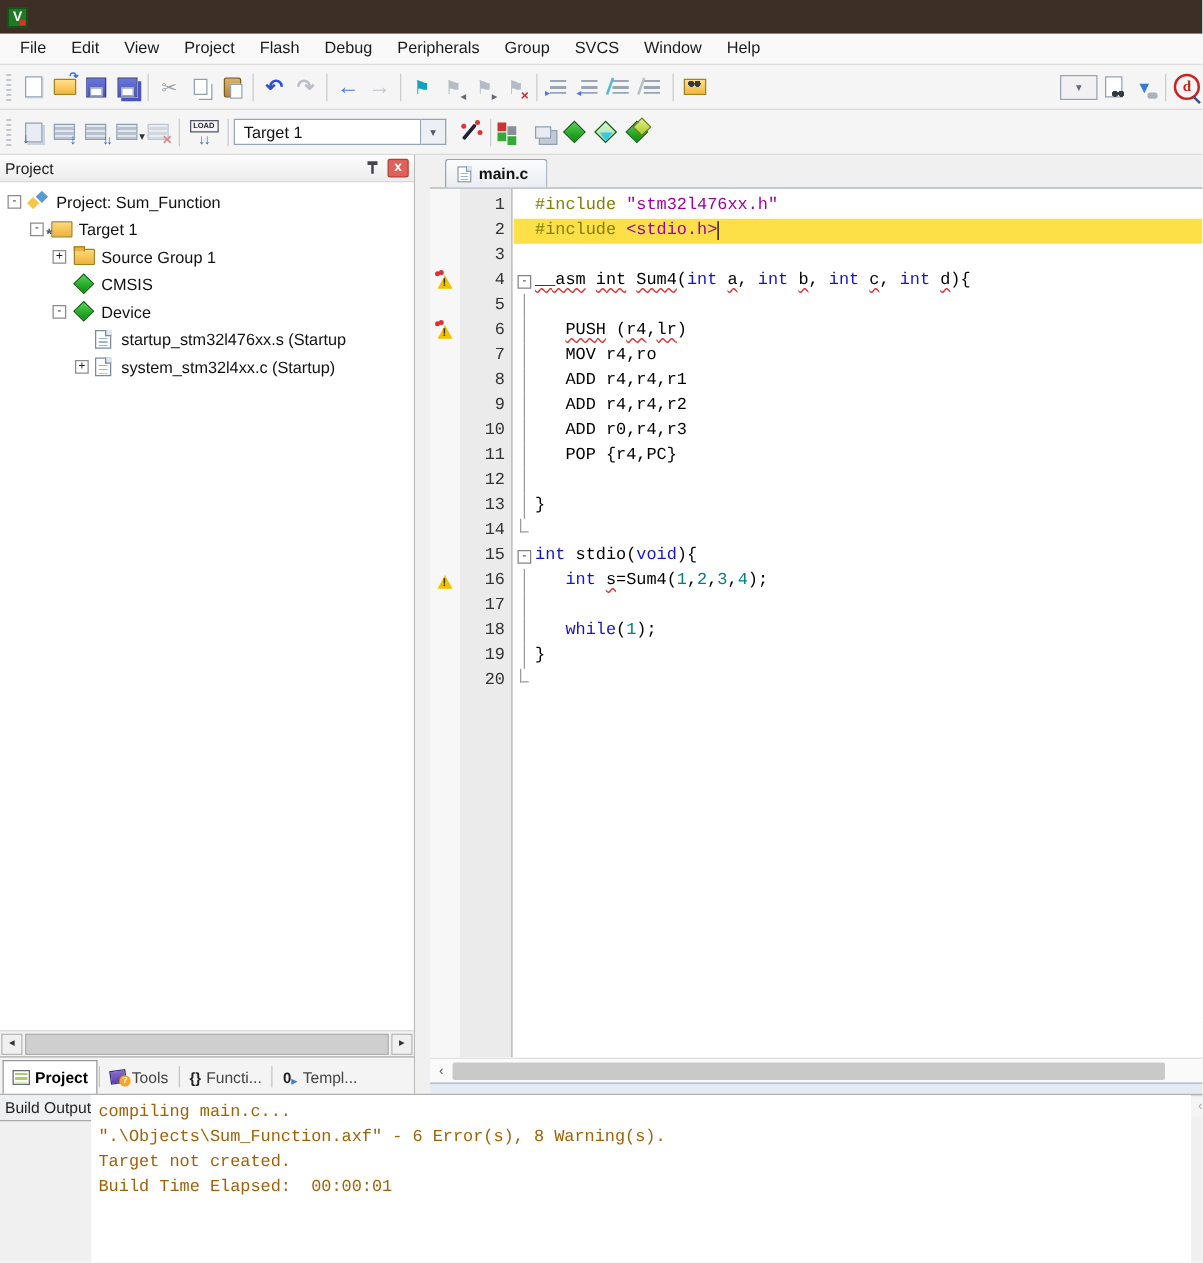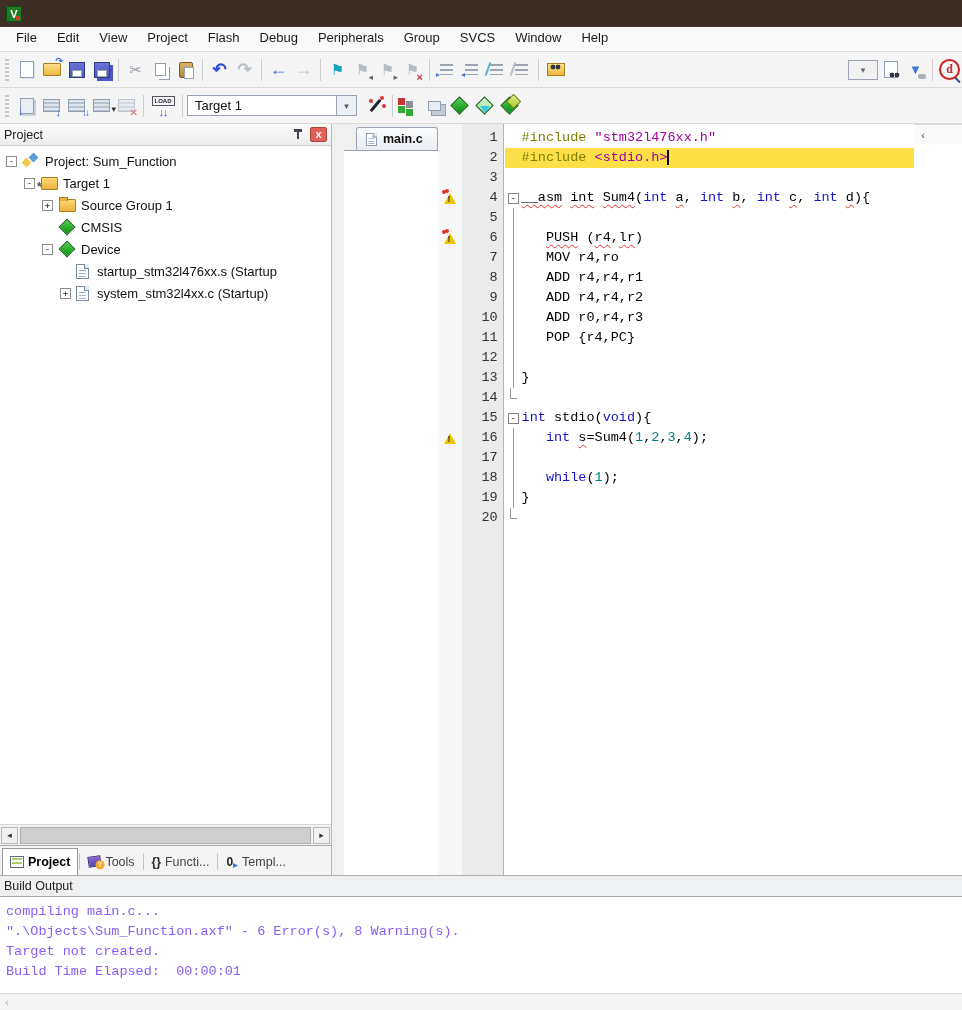--- a/index.html
+++ b/index.html
@@ -127,21 +127,21 @@
   .b-project{width:14px;height:12px;border:1px solid #667;background:#fff;position:relative}
   .b-project::before{content:"";position:absolute;inset:1px;background:repeating-linear-gradient(to bottom,#a8cf6a 0 2px,#fff 2px 4px)}
   .b-books{width:13px;height:11px;background:linear-gradient(#8a6ad0,#5b3fa8);border:1px solid #3a2a78;transform:rotate(-8deg);position:relative}
   .b-books::after{content:"?";position:absolute;right:-4px;bottom:-4px;width:9px;height:9px;background:#f5a623;border-radius:50%;font:bold 7px/9px "Liberation Sans",sans-serif;color:#fff;text-align:center;transform:rotate(8deg)}
   .b-functions::before{content:"{}";font:bold 12px "Liberation Sans",sans-serif;color:#222}
   .b-templates{position:relative}
   .b-templates::before{content:"0";font:bold 12px "Liberation Sans",sans-serif;color:#222}
   .b-templates::after{content:"▸";color:#3a7bd5;font-size:10px;position:relative;top:2px}
 
   
-  .editor{flex:1;display:flex;flex-direction:row;background:#fff;min-width:0}
+  .editor{flex:1;display:flex;flex-direction:column;background:#fff;min-width:0}
   .tabstrip{height:27px;background:#f0f0f0;border-bottom:1px solid #98a2b0;display:flex;align-items:flex-end;padding-left:12px;flex:0 0 auto}
   .doctab{display:flex;align-items:center;gap:5px;height:23px;padding:0 14px 0 8px;background:linear-gradient(#fbfcfd,#e9edf2);
     border:1px solid #98a4b4;border-bottom:none;border-radius:3px 3px 0 0;font-size:12.5px;font-weight:bold;color:#111}
   .doctab .t-file{transform:scale(.85);margin-right:0}
   .codewrap{flex:1;position:relative;overflow:hidden;background:#fff}
   .bg-margin{position:absolute;left:0;top:0;bottom:0;width:24px;background:#f7f7f7}
   .bg-gutter{position:absolute;left:24px;top:0;bottom:0;width:42px;background:#ebebeb;border-right:1px solid #b4b4b4}
   .rows{position:relative;padding-top:4px}
   .crow{height:20px;display:flex;align-items:center}
   .cmargin{width:24px;flex:0 0 auto;display:flex;align-items:center;justify-content:center}
@@ -157,24 +157,24 @@
   .fe{width:7px;height:11px;border-left:1px solid #9a9a9a;border-bottom:1px solid #9a9a9a;margin-bottom:9px}
   .wtri{width:0;height:0;border-left:6px solid transparent;border-right:6px solid transparent;border-bottom:11px solid #f2c200;position:relative}
   .wtri::after{content:"!";position:absolute;left:-2px;top:1px;font:bold 9px "Liberation Sans",sans-serif;color:#333}
   .wtri.wred::before{content:"";position:absolute;left:-8px;top:-3px;width:4px;height:4px;background:#e03030;border-radius:50%;box-shadow:3px -1px 0 #e03030}
   .ehscroll{height:20px;background:#fafafa;border-top:1px solid #d8d8d8;display:flex;align-items:center;flex:0 0 auto}
   .ehscroll .arr{width:18px;text-align:center;font-size:11px;color:#555}
   .ehscroll .thumb{height:14px;background:#c9c9c9;border-radius:2px;flex:1;margin-right:30px}
   .botsplit{height:9px;background:#e4ebf4;border-top:1px solid #aab6c6;flex:0 0 auto}
 
   
-  .buildpanel{flex:1;display:flex;flex-direction:column;border-top:1px solid #b0b0b0;min-height:0}
+  .buildpanel{flex:1;display:flex;flex-direction:row;border-top:1px solid #b0b0b0;min-height:0}
   .buildhdr{height:21px;background:#eef0f2;display:flex;align-items:center;padding-left:4px;font-size:12.5px;color:#222;flex:0 0 auto;border-bottom:1px solid #a8a8a8}
   .buildbody{flex:1;background:#fff;padding:5px 6px;overflow:hidden}
-  .bline{font:13.5px/20px "Liberation Mono",monospace;color:#8b5cf6;white-space:pre}
+  .bline{font:13.5px/20px "Liberation Mono",monospace;color:#a16207;white-space:pre}
   .buildscroll{height:17px;background:#f5f5f5;border-top:1px solid #d8d8d8;display:flex;align-items:center;padding-left:5px;flex:0 0 auto}
   .buildscroll .arr{font-size:11px;color:#aaa}
 </style>
 </head>
 <body>
 
 <div class="app">
 
   <div class="titlebar">
     <div class="uv-logo" title="uvision-logo">V</div>

